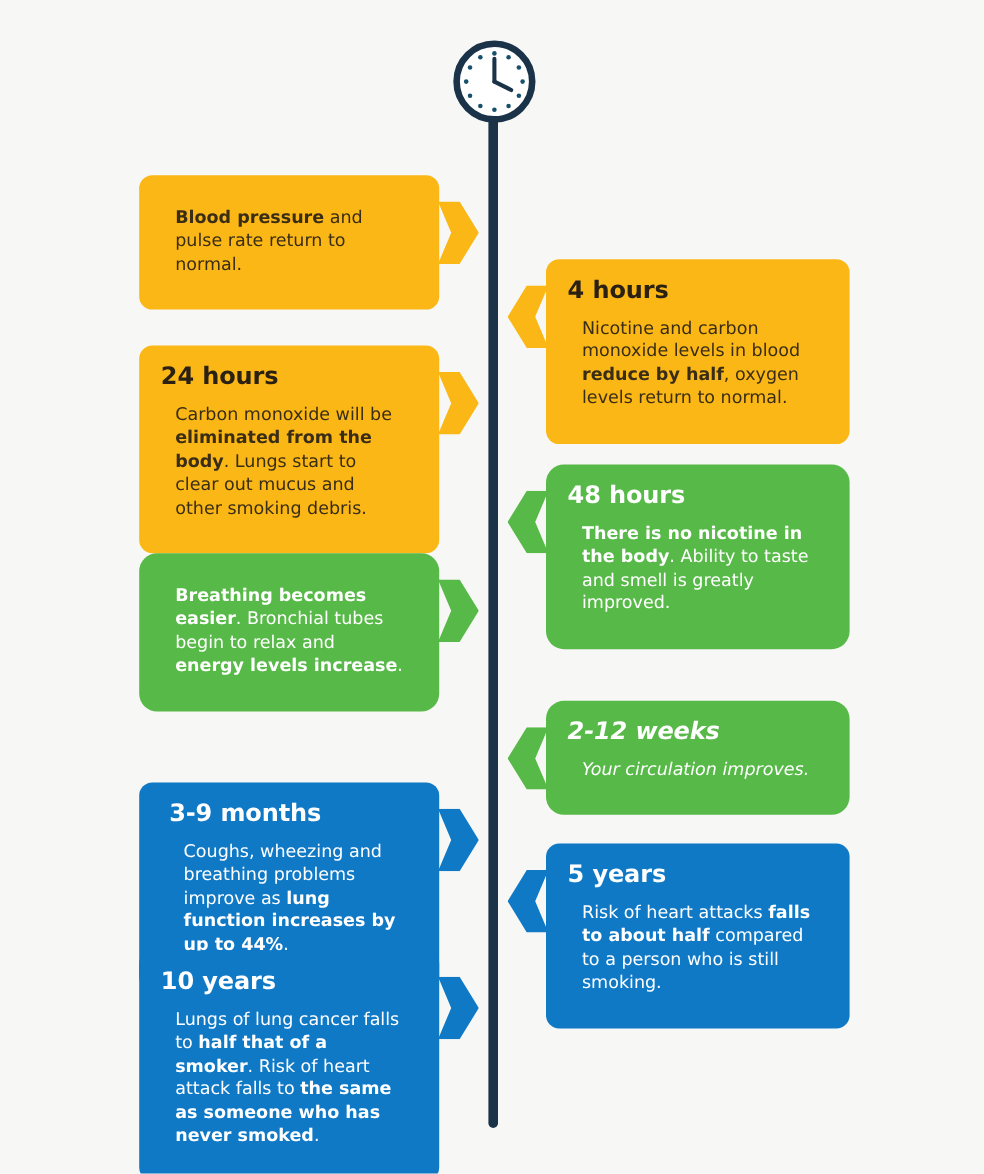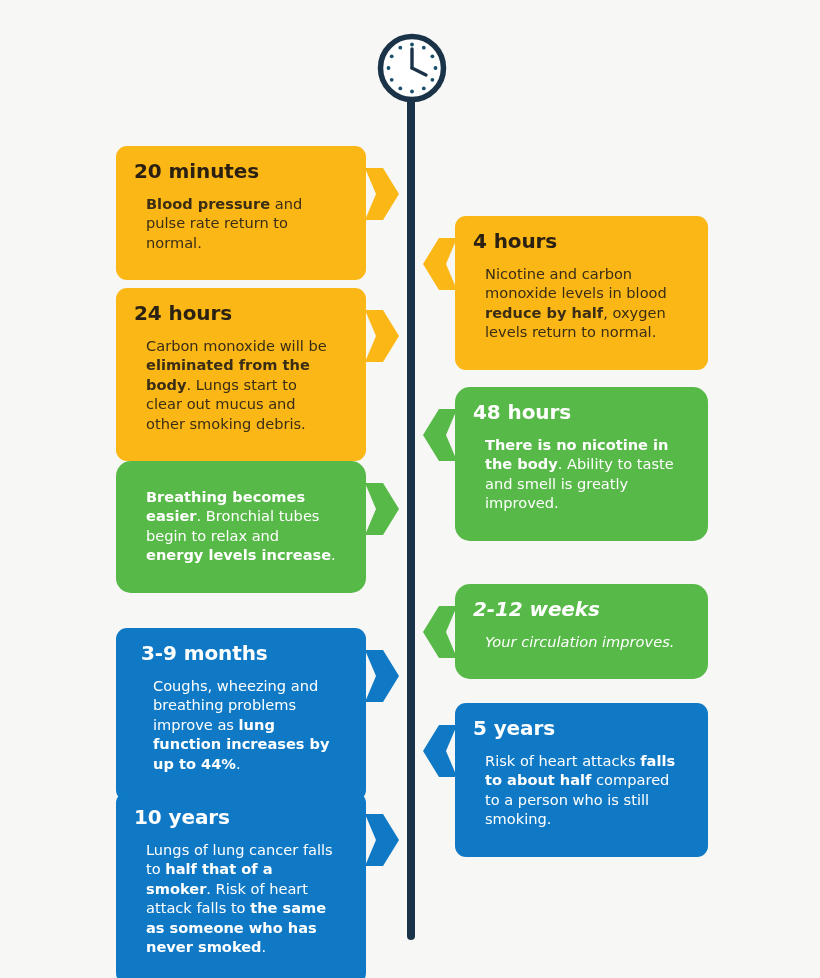--- a/index.html
+++ b/index.html
@@ -118,21 +118,20 @@
     </svg>
   </div>
 
   <div id="cards-layer">
       <div class="card left theme-amber" style="top: 146px; min-height: 91px;">
         <div class="tail">
           <svg width="34" height="52" viewBox="0 0 34 52" aria-hidden="true">
             <polygon points="0,0 18,0 34,26 18,52 0,52 11,26" fill="#fbb715"></polygon>
           </svg>
         </div>
-        <div class="card-heading">20 minutes</div>
         <div class="card-body"><b>Blood pressure</b><span> and pulse rate return to normal.</span></div>
       </div>
       <div class="card right theme-amber" style="top: 216px; min-height: 106px;">
         <div class="tail">
           <svg width="34" height="52" viewBox="0 0 34 52" aria-hidden="true">
             <polygon points="34,0 16,0 0,26 16,52 34,52 23,26" fill="#fbb715"></polygon>
           </svg>
         </div>
         <div class="card-heading">4 hours</div>
         <div class="card-body"><span>Nicotine and carbon monoxide levels in blood </span><b>reduce by half</b><span>, oxygen levels return to normal.</span></div>
@@ -165,21 +164,21 @@
       </div>
       <div class="card right theme-green" style="top: 584px; min-height: 70px; font-style: italic;">
         <div class="tail">
           <svg width="34" height="52" viewBox="0 0 34 52" aria-hidden="true">
             <polygon points="34,0 16,0 0,26 16,52 34,52 23,26" fill="#57b947"></polygon>
           </svg>
         </div>
         <div class="card-heading">2-12 weeks</div>
         <div class="card-body"><span>Your circulation improves.</span></div>
       </div>
-      <div class="card left theme-blue" style="top: 628px; min-height: 124px; padding-left: 25px;">
+      <div class="card left theme-blue" style="top: 652px; min-height: 124px; padding-left: 25px;">
         <div class="tail">
           <svg width="34" height="52" viewBox="0 0 34 52" aria-hidden="true">
             <polygon points="0,0 18,0 34,26 18,52 0,52 11,26" fill="#0f79c6"></polygon>
           </svg>
         </div>
         <div class="card-heading">3-9 months</div>
         <div class="card-body"><span>Coughs, wheezing and breathing problems improve as </span><b>lung function increases by up to 44%</b><span>.</span></div>
       </div>
       <div class="card right theme-blue" style="top: 703px; min-height: 107px;">
         <div class="tail">

